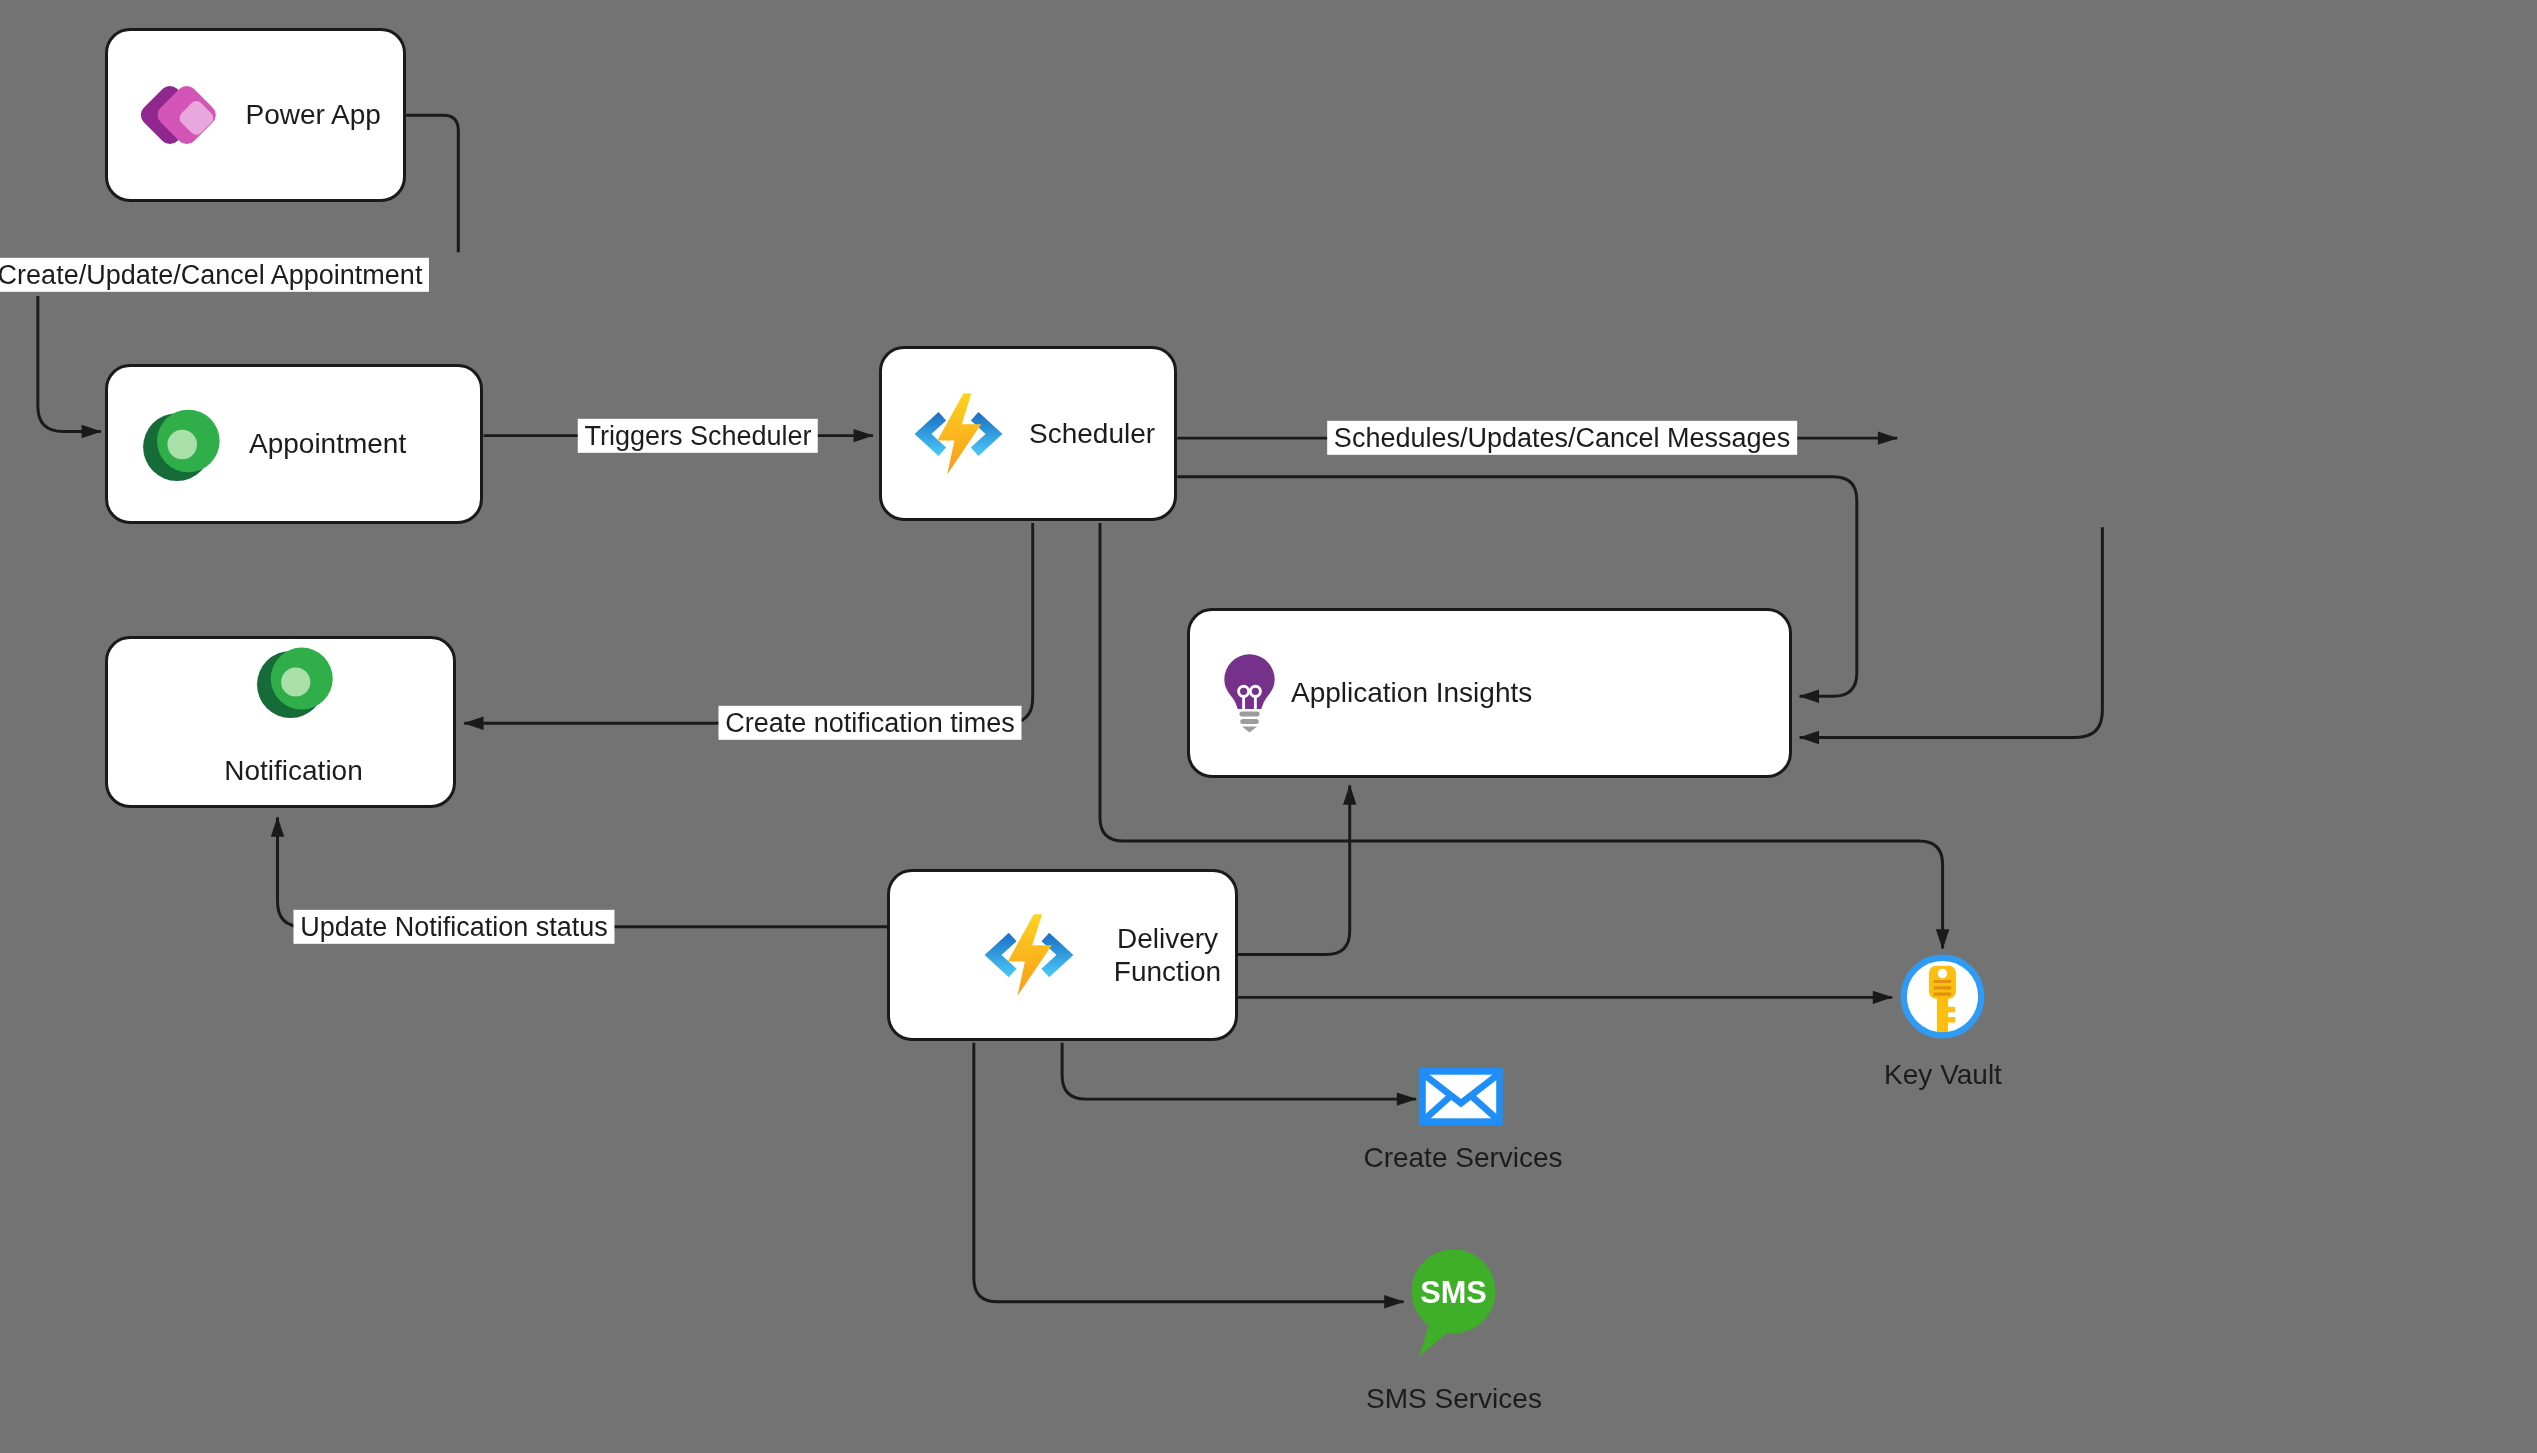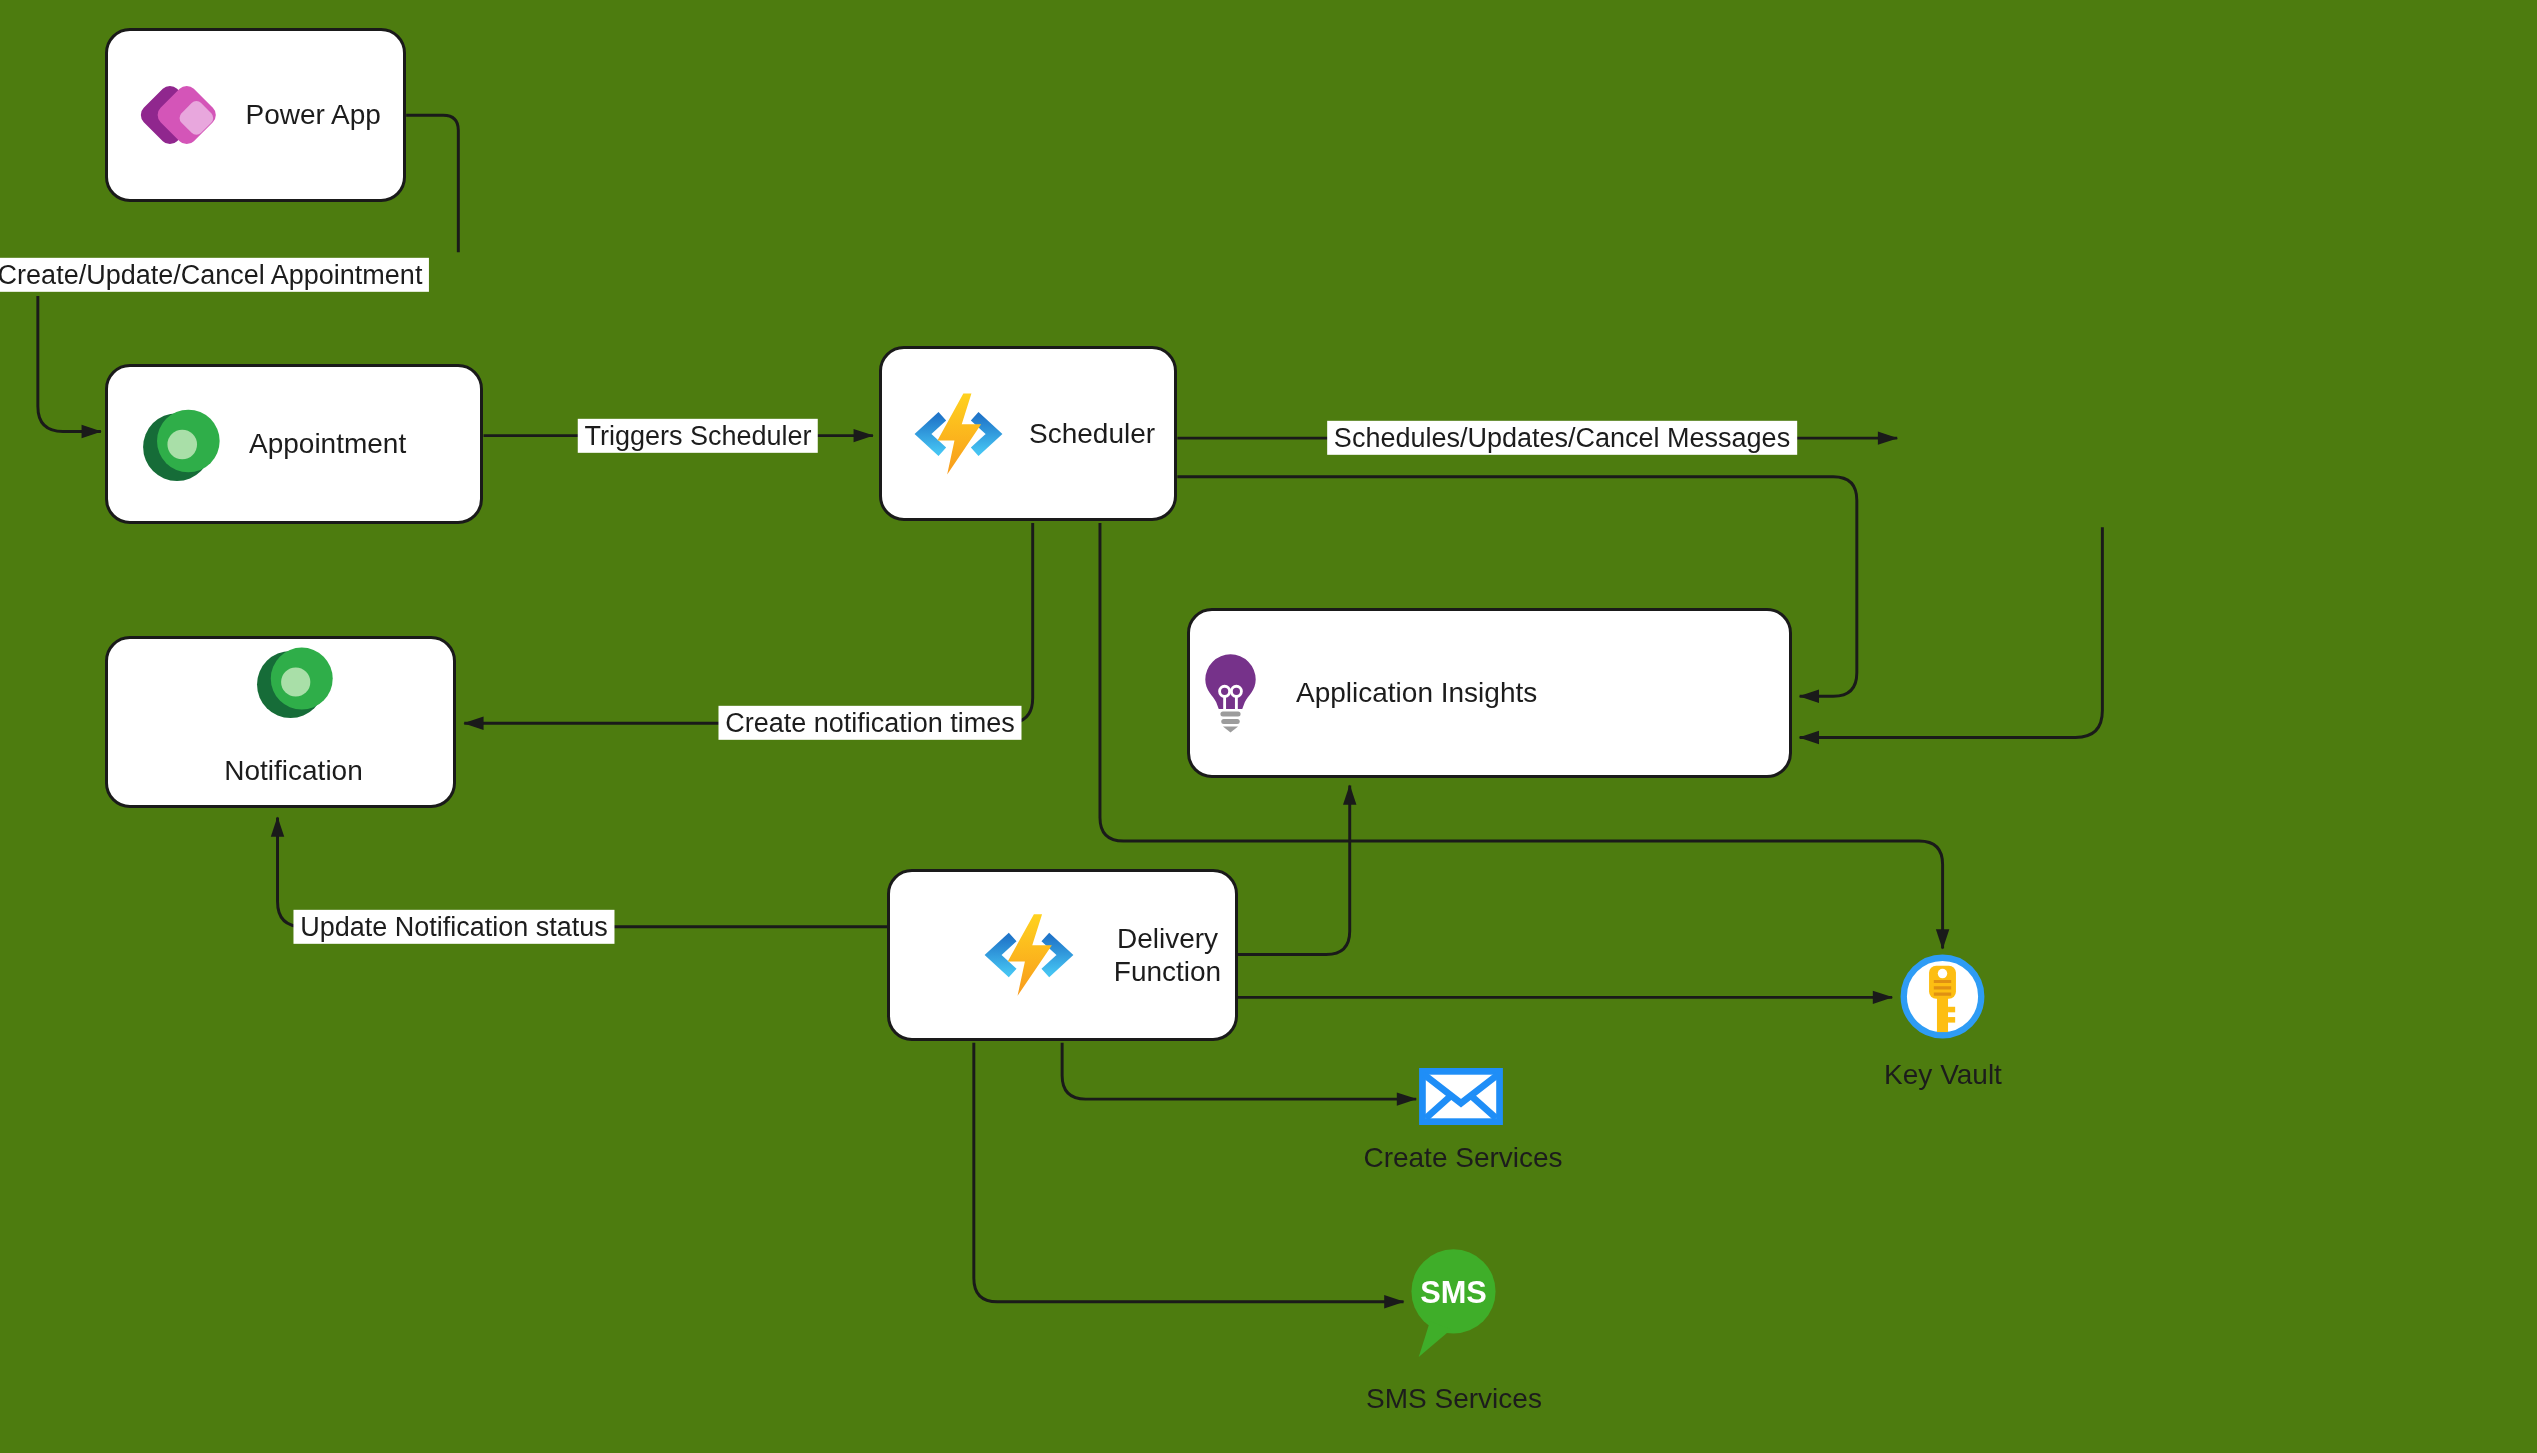--- a/index.html
+++ b/index.html
@@ -1,16 +1,16 @@
 <!DOCTYPE html>
 <html style="font-size:13.5px"><head>
 <meta charset="utf-8">
 <style>
   html,body{margin:0;padding:0;background:#ffffff;}
-  #canvas{position:relative;width:2538px;height:1454px;background:#4d7c0f;
+  #canvas{position:relative;width:2538px;height:1454px;background:#737373;
           font-family:"Liberation Sans",sans-serif;color:#1c1c1c;overflow:hidden;}
   #edges{position:absolute;left:0;top:0;pointer-events:none;}
   .node{position:absolute;background:#fff;border:3.4px solid #1a1a1a;border-radius:25px;
         display:flex;align-items:center;box-sizing:border-box;}
   .node .nlabel{font-size:28px;color:#1c1c1c;}
   .icon{flex:0 0 auto;display:block;}
   .edge-label{position:absolute;transform:translate(-50%,-50%);background:#ffffff;
               padding:1.7px 6.7px;font-size:27px;white-space:nowrap;color:#1c1c1c;}
   .caption{position:absolute;transform:translateX(-50%);font-size:28px;white-space:nowrap;color:#1c1c1c;}
   .standalone{position:absolute;}
@@ -75,21 +75,21 @@
   <div class="node" style="left:105px;top:364px;width:378px;height:160px;padding-left:29px;gap:25px;">
     <svg class="icon" width="87" height="87" viewBox="0 0 100 100">
       <circle cx="46" cy="53" r="39" fill="#166c38"></circle>
       <circle cx="59" cy="46" r="36" fill="#2fae49"></circle>
       <circle cx="52" cy="50" r="17" fill="#a9dfa8"></circle>
     </svg>
     <span class="nlabel">Appointment</span>
   </div>
 
 
-  <div class="node" style="left:1187px;top:608px;width:605px;height:170px;padding-left:5px;gap:30px;">
+  <div class="node" style="left:1187px;top:608px;width:605px;height:170px;padding-left:24px;gap:6px;">
     <svg class="icon" width="71" height="84" viewBox="0 0 84 100">
       <path d="M42,4 a30,30 0 0 1 30,30 c0,13 -9,19 -13,27 l-3,8 h-28 l-3,-8 c-4,-8 -13,-14 -13,-27 a30,30 0 0 1 30,-30 z" fill="#76328a"></path>
       <g fill="none" stroke="#ffffff" stroke-width="3.4">
         <circle cx="35" cy="48" r="6"></circle>
         <circle cx="49" cy="48" r="6"></circle>
         <path d="M35,54 L35,69 M49,54 L49,69"></path>
       </g>
       <g fill="#9c9c9c">
         <rect x="30" y="72" width="24" height="6" rx="3"></rect>
         <rect x="31" y="81" width="22" height="6" rx="3"></rect>

